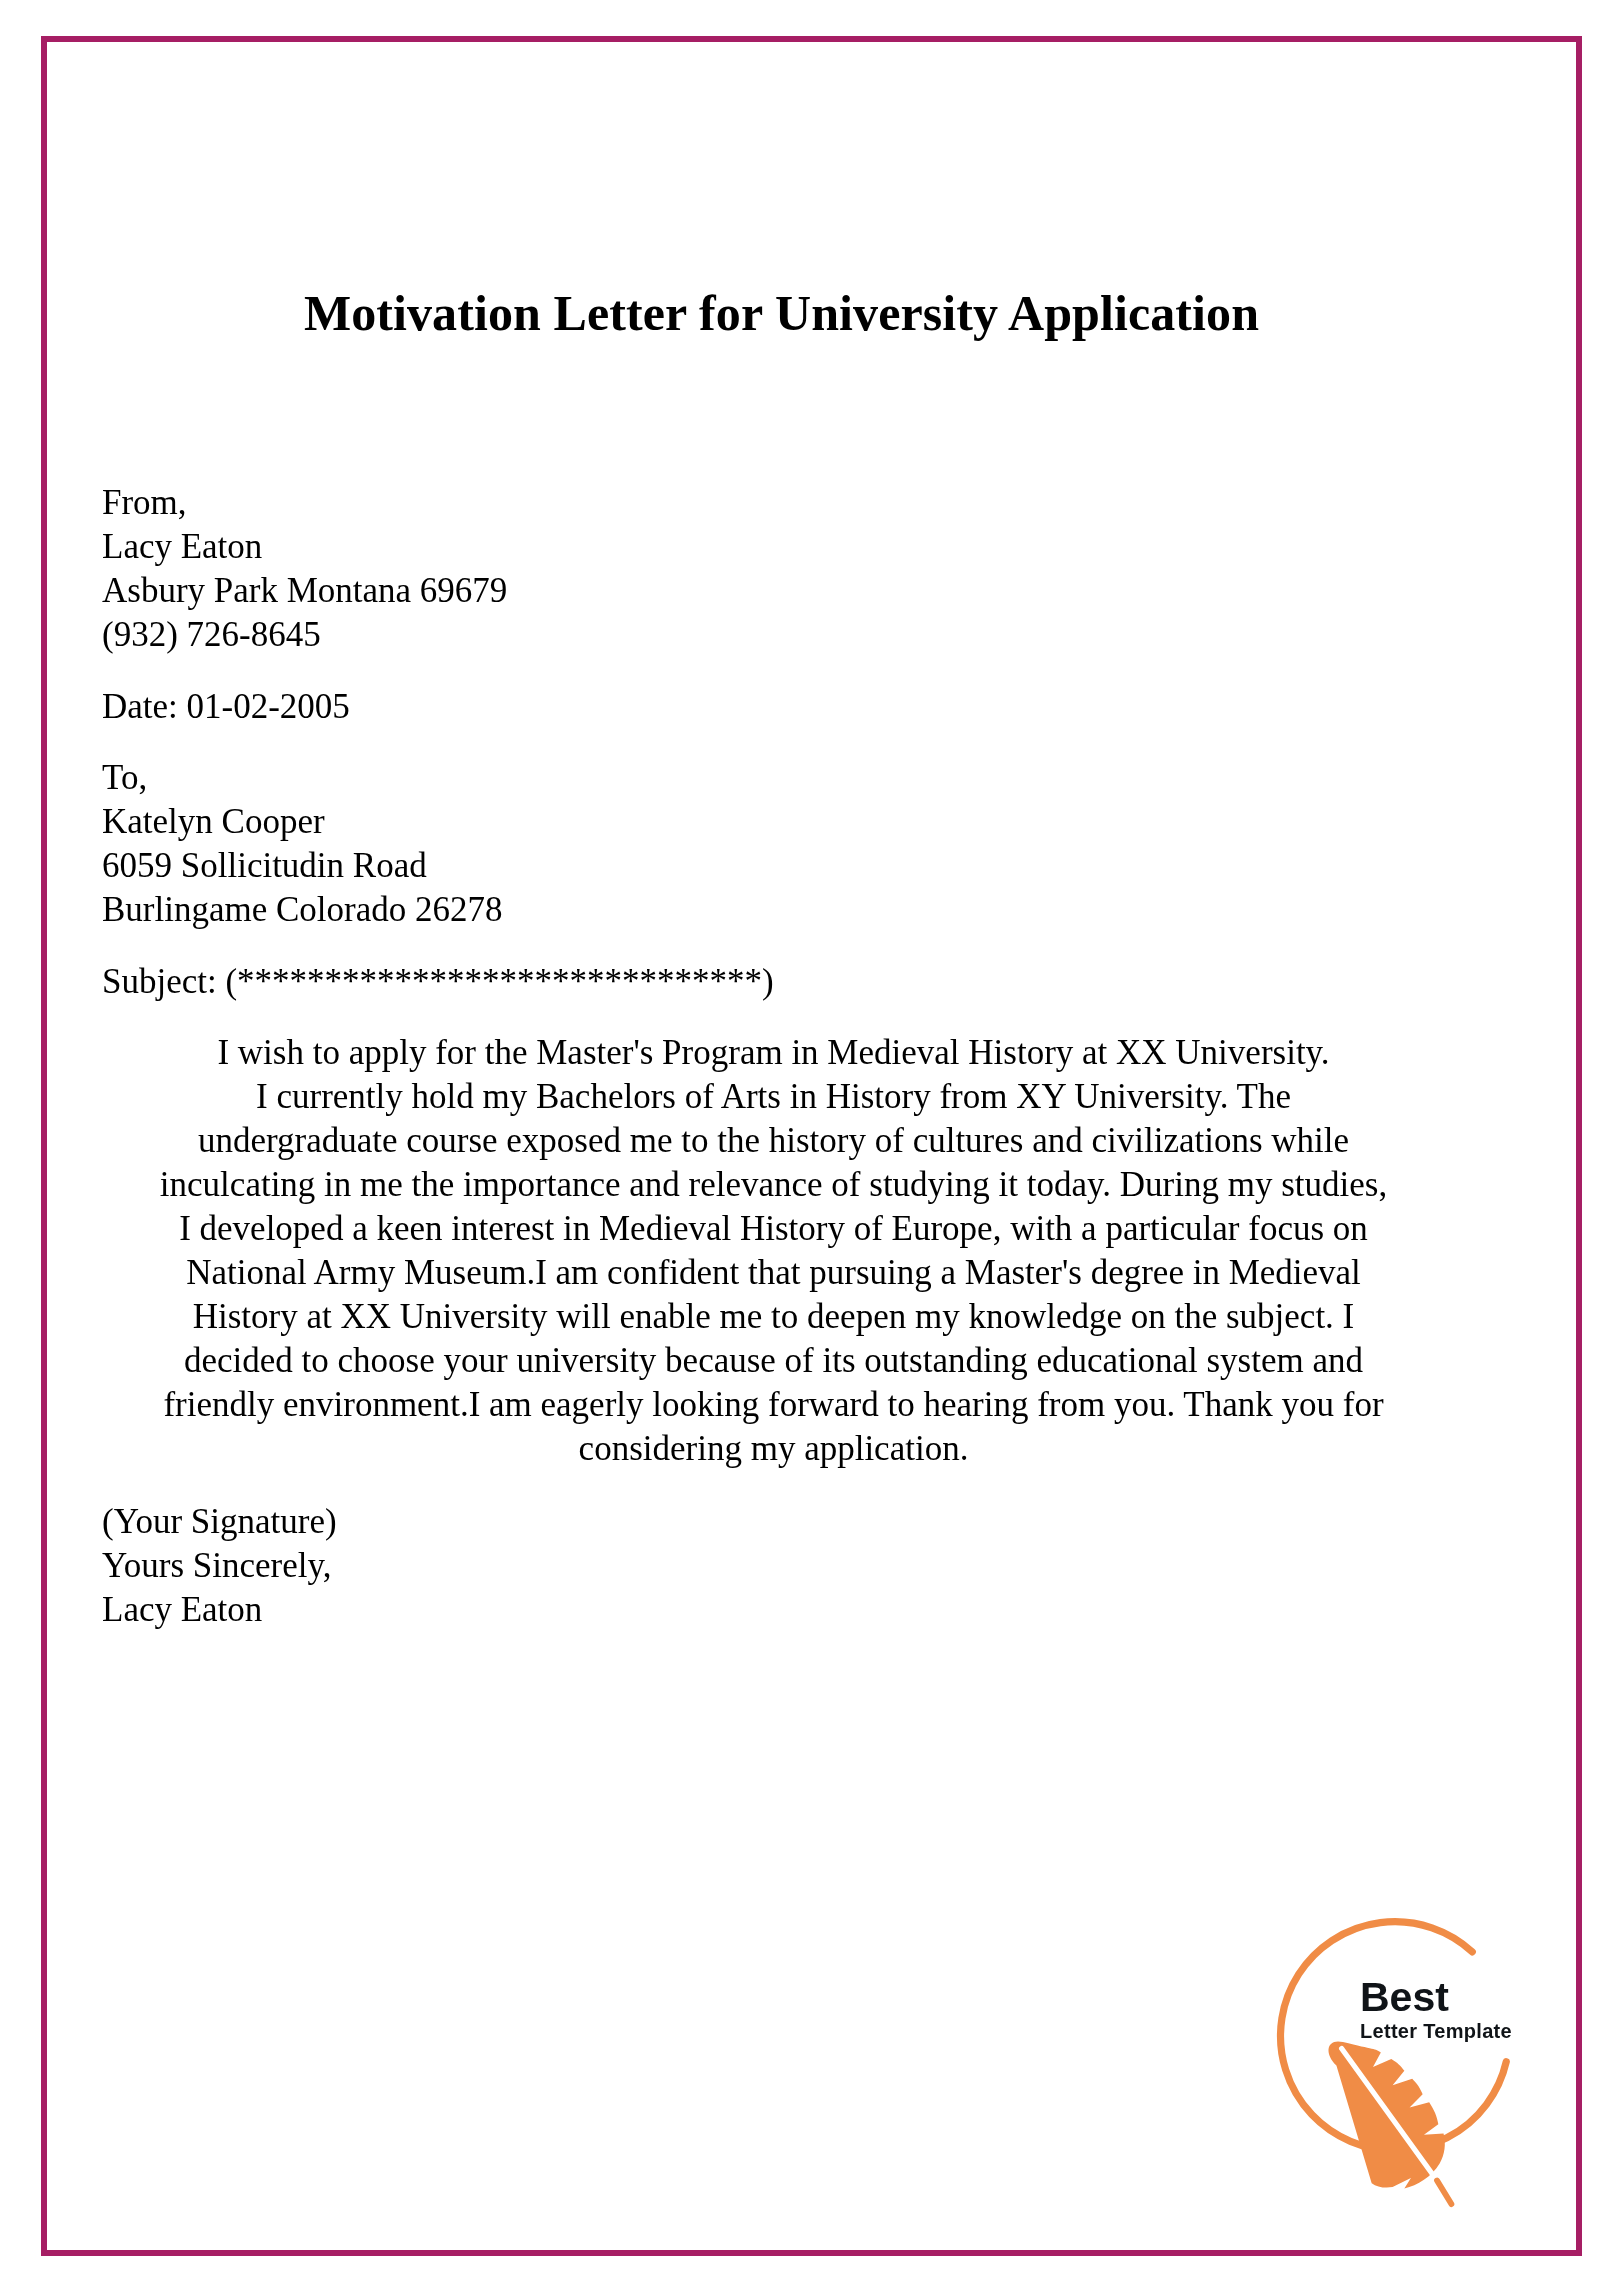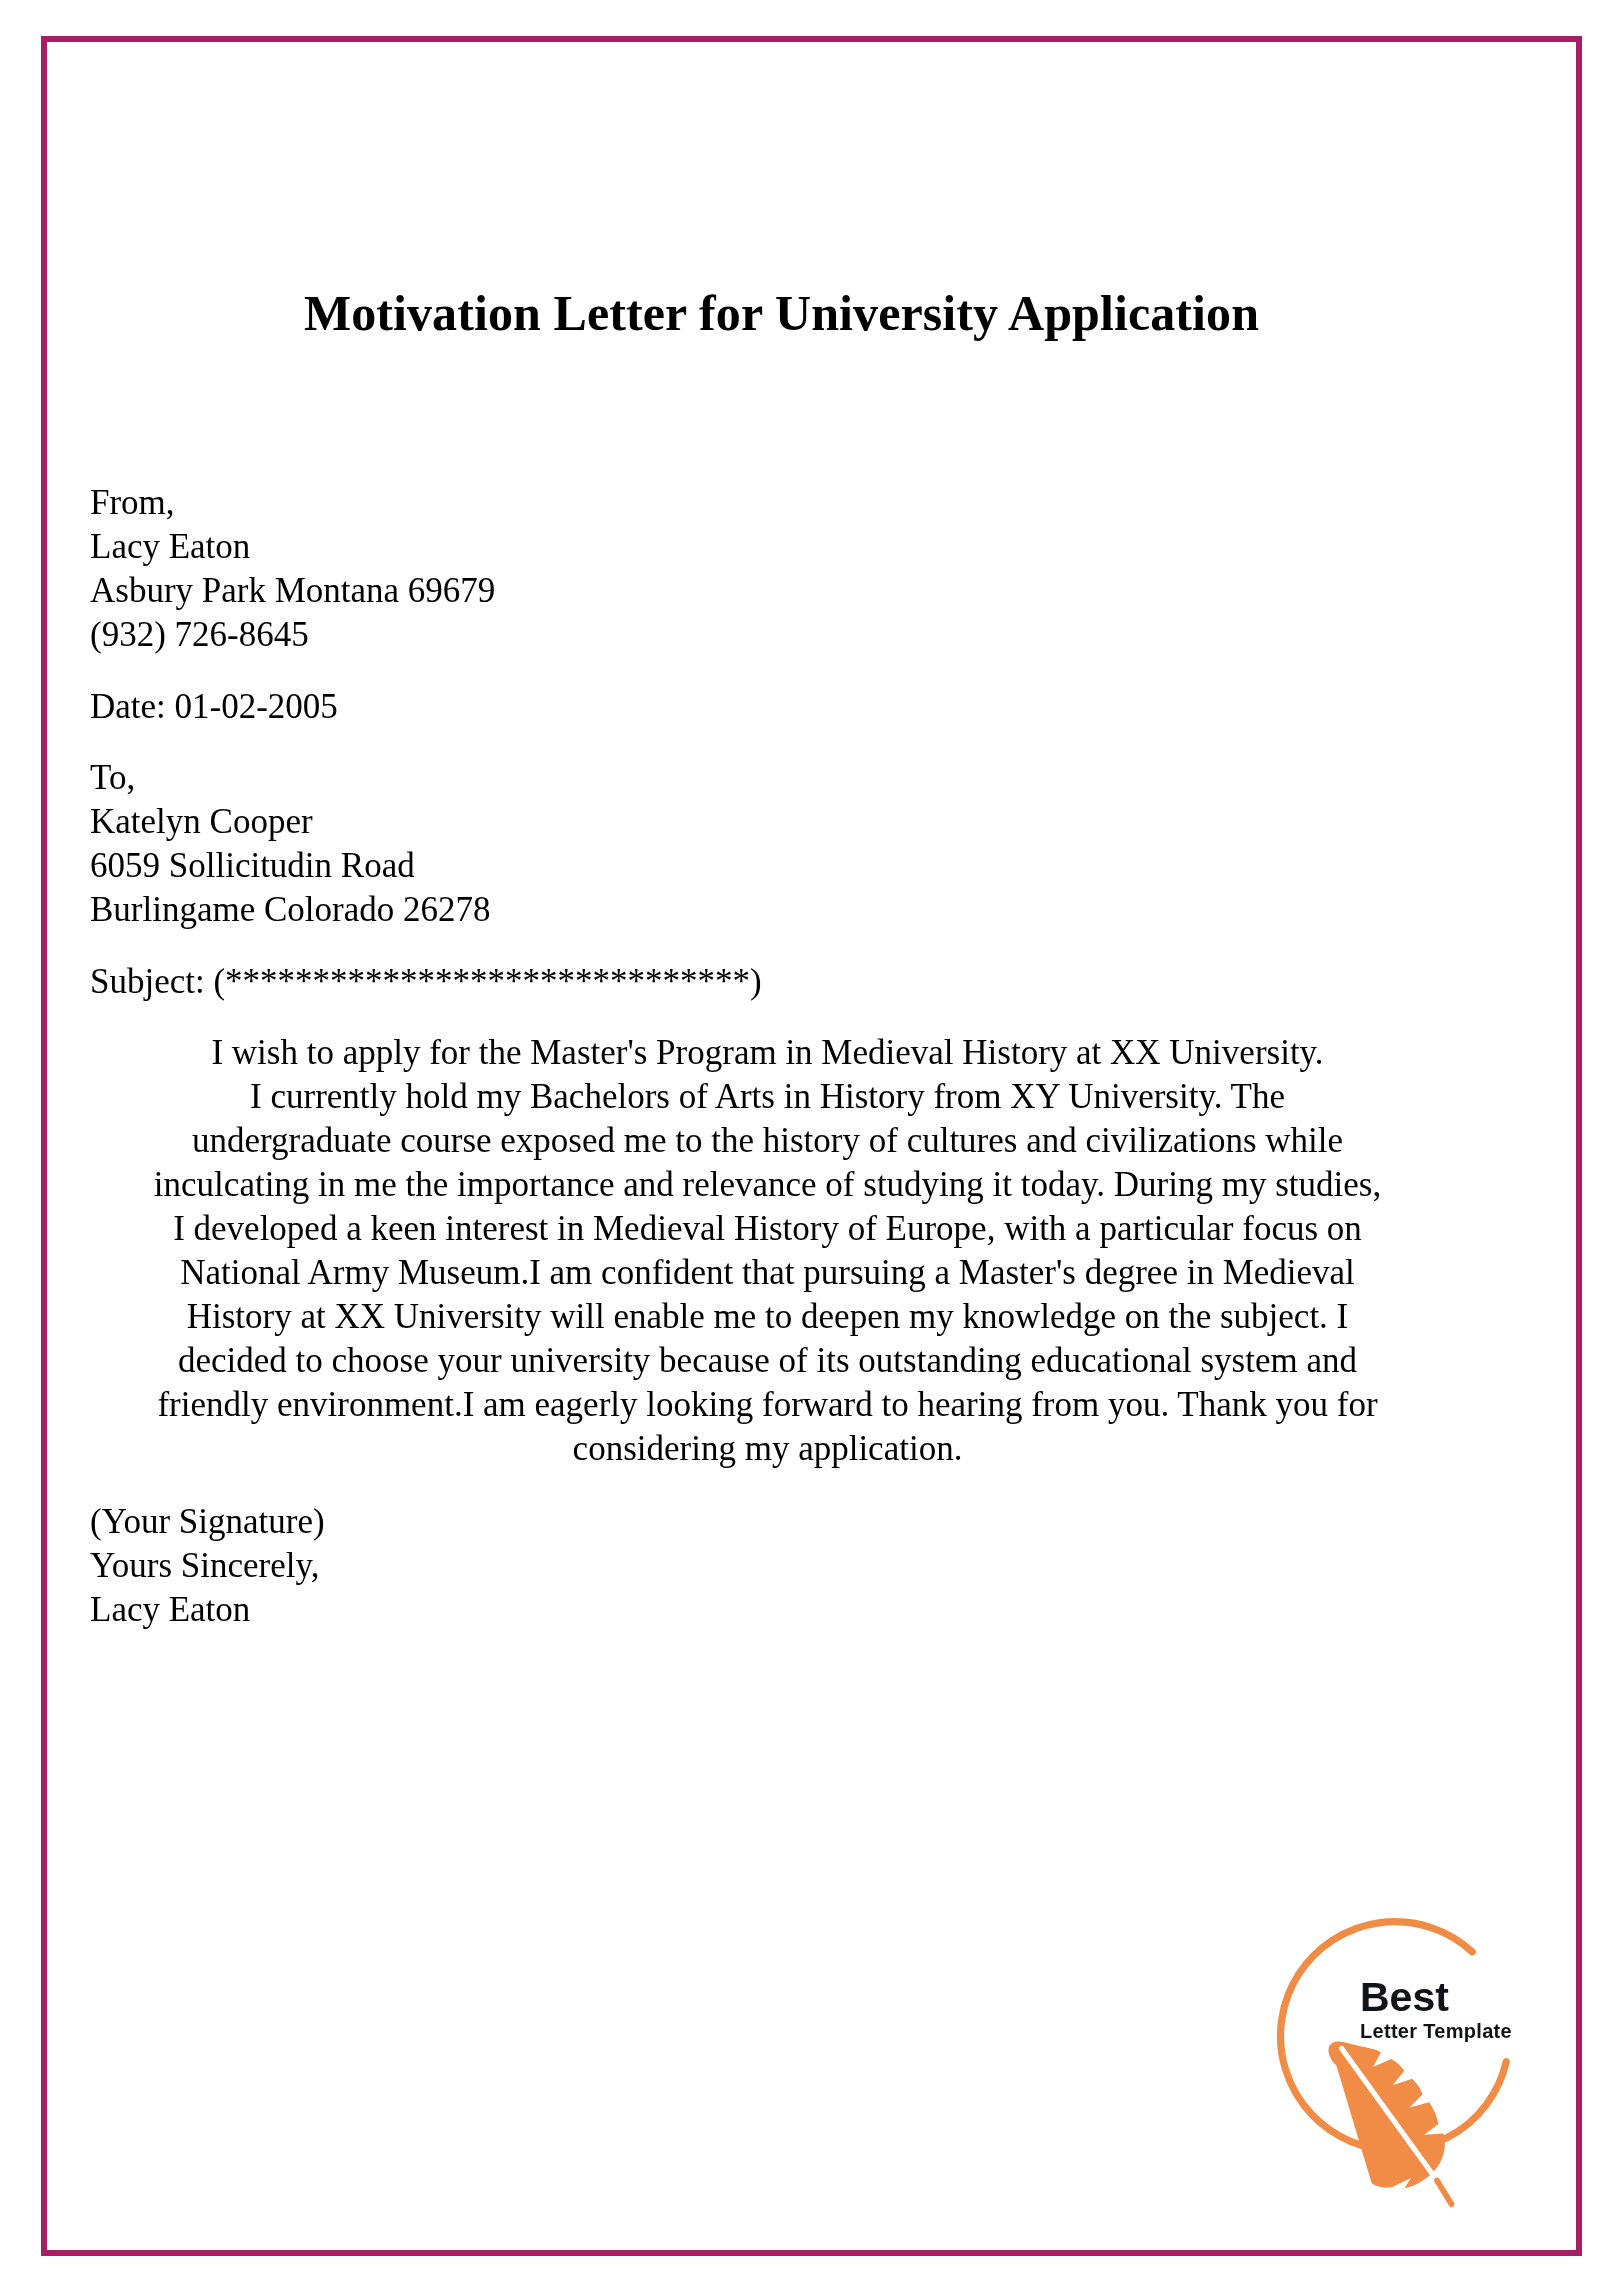--- a/index.html
+++ b/index.html
@@ -62,20 +62,21 @@
     color: #000000;
   }
 
   .block {
     margin: 0 0 27.5px 0;
   }
 
   .line {
     display: block;
     white-space: pre-wrap;
+    margin-left: 12px;
   }
 
   .paragraph {
     margin: 0 0 29px 0;
     text-align: left;
   }
 
   .paragraph .line {
     display: block;
     text-align: center;

